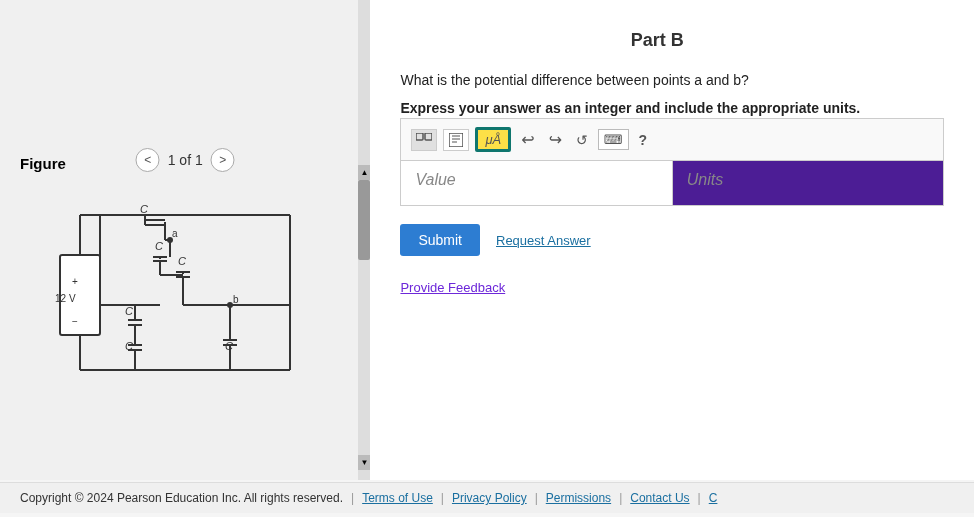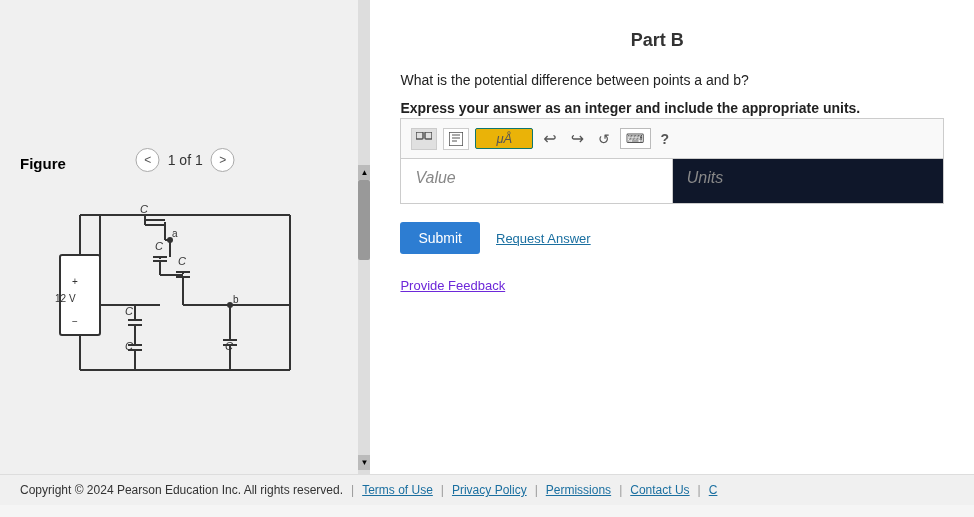--- a/index.html
+++ b/index.html
@@ -181,23 +181,23 @@
       cursor: pointer;
       color: #333;
     }
 
     .toolbar-icon.active {
       background: #e0e0e0;
     }
 
     .toolbar-unit {
       font-size: 13px;
-      background: #eab308;
-      border: 1px solid #0f766e;
-      padding: 2px 20px;
+      background: #fde047;
+      border: 3px solid #0f766e;
+      padding: 2px 7px;
       border-radius: 2px;
       color: #555;
       font-style: italic;
     }
 
     .toolbar-undo {
       font-size: 16px;
       cursor: pointer;
       color: #555;
       padding: 2px 4px;
@@ -253,21 +253,21 @@
       background: white;
       min-height: 44px;
     }
 
     .units-cell {
       flex: 1;
       padding: 10px 14px;
       font-size: 16px;
       color: #888;
       font-style: italic;
-      background: #0f172a;
+      background: #4c1d95;
       min-height: 44px;
     }
 
     
     .action-row {
       display: flex;
       align-items: center;
       gap: 16px;
       margin-bottom: 20px;
     }
@@ -299,21 +299,21 @@
       cursor: pointer;
       background: none;
       border: none;
       display: block;
       margin-top: 24px;
     }
 
     
     .footer {
       position: absolute;
-      bottom: 12px;
+      bottom: 4px;
       left: 0;
       width: 974px;
       background: #f0f0f0;
       border-top: 1px solid #ddd;
       padding: 8px 20px;
       font-size: 12px;
       color: #333;
       display: flex;
       align-items: center;
       gap: 4px;

